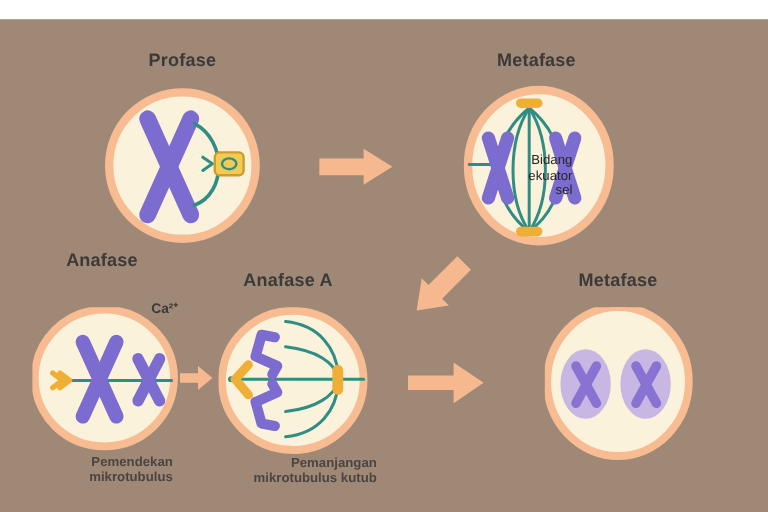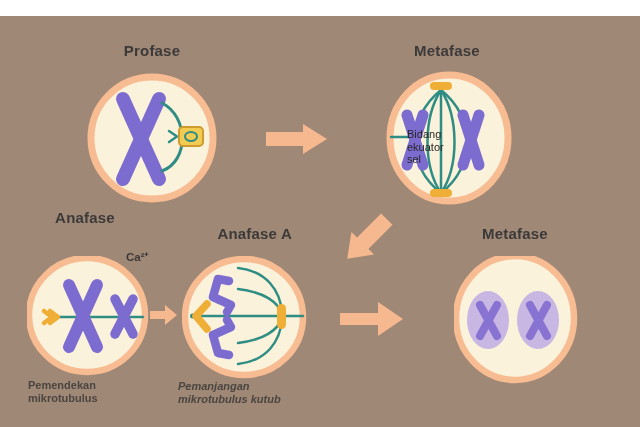--- a/index.html
+++ b/index.html
@@ -15,51 +15,51 @@
     position:absolute;
     width:104px;
     text-align:center;
     font-size:15px;
     font-weight:700;
     color:#3b3a39;
     letter-spacing:.2px;
   }
   .caption{
     position:absolute;
-    text-align:left;
+    text-align:right;
     font-size:11px;
     font-weight:700;
     color:#4a4540;
     line-height:13px;
   }
   .ion-label{
     position:absolute;
     font-size:11.5px;
     font-weight:700;
     color:#3b3a39;
   }
   .cell-annotation{
     position:absolute;
-    text-align:left;
+    text-align:right;
     font-size:11px;
     font-weight:500;
     color:#262626;
     line-height:12.5px;
   }
   svg{position:absolute;display:block;}
 </style>
 </head>
 <body>
 
 <div id="stage">
 
   <div class="stage-title" style="left:100px;top:26px;">Profase</div>
   <div class="stage-title" style="left:395px;top:26px;">Metafase</div>
   <div class="stage-title" style="left:33px;top:193px;">Anafase</div>
-  <div class="stage-title" style="left:188px;top:209px;text-align:right;">Anafase A</div>
+  <div class="stage-title" style="left:188px;top:209px;">Anafase A</div>
   <div class="stage-title" style="left:463px;top:209px;">Metafase</div>
 
   <div class="ion-label" style="left:126px;top:233px;">Ca²⁺</div>
 
   <svg style="left:85px;top:53px;" width="136" height="140" viewBox="0 0 136 140">
     <circle cx="67" cy="69" r="61" fill="#fbf2dc" stroke="#f8bc92" stroke-width="7"></circle>
     <g stroke="#7c6cd0" stroke-width="14" stroke-linecap="round">
       <line x1="38" y1="30" x2="74" y2="110"></line>
       <line x1="74" y1="30" x2="38" y2="110"></line>
     </g>
@@ -129,21 +129,21 @@
       <path d="M56,108 C85,105 98,85 100,64"></path>
     </g>
     <rect x="95" y="48" width="9" height="25" rx="4.5" fill="#efae35"></rect>
     <circle cx="10.5" cy="60" r="2.5" fill="#2f8d84"></circle>
     <path d="M25,48 L14,60 L25,73" fill="none" stroke="#efae35" stroke-width="7.5" stroke-linecap="round" stroke-linejoin="round"></path>
     <g fill="none" stroke="#7c6cd0" stroke-width="8.5" stroke-linecap="round" stroke-linejoin="round">
       <path d="M47,25 L36,23 L31,41 L49,49 L45,56"></path>
       <path d="M47,99 L36,97 L31,79 L49,71 L45,64"></path>
     </g>
   </svg>
-  <div class="caption" style="left:178px;top:364px;width:136px;font-style:italic;">
+  <div class="caption" style="left:178px;top:364px;width:136px;">
     <div>Pemanjangan</div>
     <div>mikrotubulus kutub</div>
   </div>
 
   <svg style="left:454px;top:240px;" width="124" height="128" viewBox="0 0 124 128">
     <ellipse cx="61" cy="62" rx="59" ry="62" fill="#fbf2dc" stroke="#f8bc92" stroke-width="6.5"></ellipse>
     <ellipse cx="34" cy="64" rx="21" ry="29" fill="#c7b7e2"></ellipse>
     <ellipse cx="84" cy="64" rx="21" ry="29" fill="#c7b7e2"></ellipse>
     <g stroke="#8872d2" stroke-width="8" stroke-linecap="round">
       <line x1="26" y1="49" x2="43" y2="80"></line>

